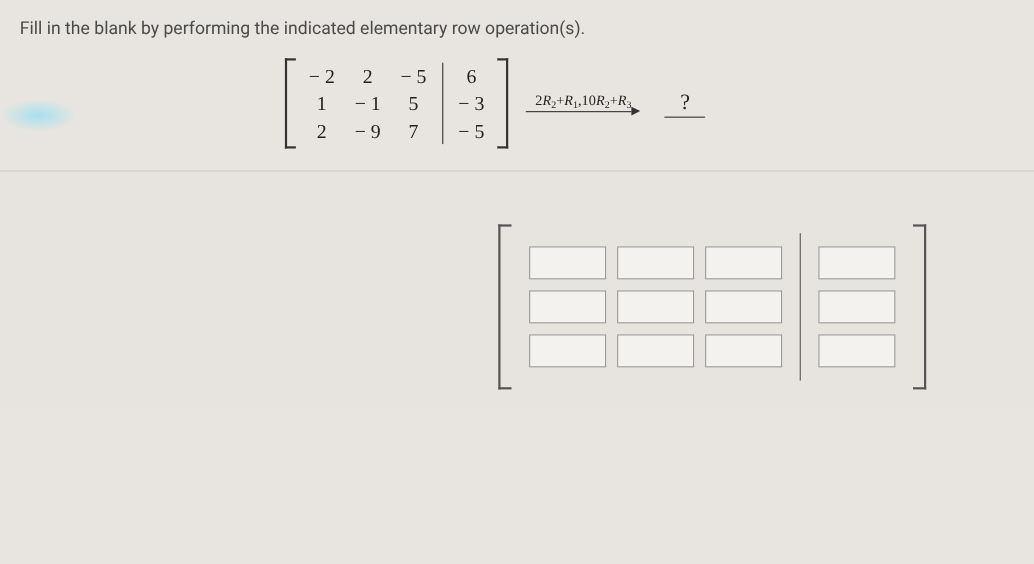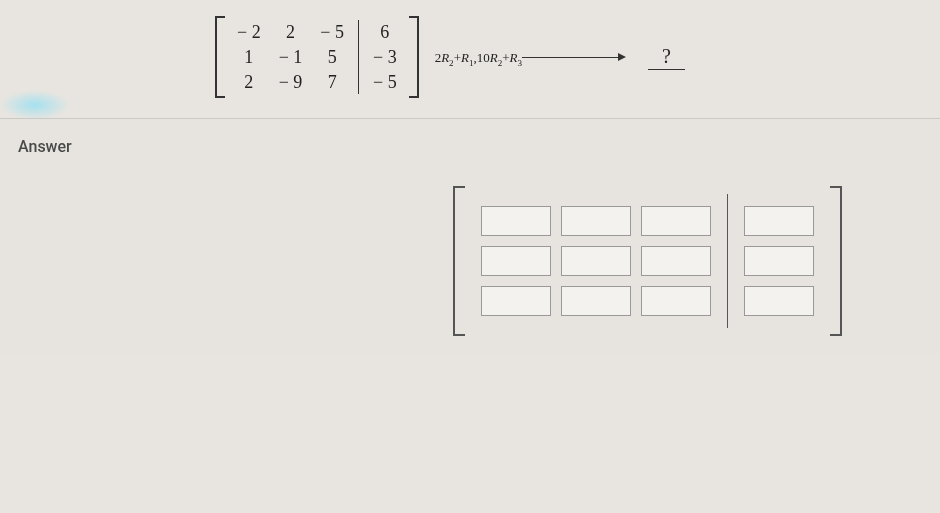--- a/index.html
+++ b/index.html
@@ -76,20 +76,21 @@
       grid-template-rows: repeat(3, auto);
       gap: 4px;
       justify-items: center;
       font-family: "Times New Roman", serif;
       font-size: 18px;
       color: #222;
       padding: 0 6px;
     }
     .op-arrow {
       display: flex;
+      flex-direction: column;
       align-items: center;
       margin: 0 6px;
     }
     .op-text {
       font-family: "Times New Roman", serif;
       font-size: 13px;
       color: #222;
       white-space: nowrap;
       margin-bottom: -3px;
     }
@@ -174,20 +175,21 @@
       font-size: 14px;
       text-align: center;
       color: #222;
     }
     sub { font-size: 0.7em; vertical-align: sub; }
   </style>
 </head>
 <body>
 
 <div class="question-section">
+  <div class="question-text">Fill in the blank by performing the indicated elementary row operation(s).</div>
   <div class="smudge"></div>
 
   <div class="equation-row">
 
     <div class="matrix">
       <div class="bracket-left"></div>
       <div class="matrix-body">
         <div class="matrix-grid">
           <span>− 2</span>
           <span>2</span>
@@ -215,21 +217,20 @@
         <div class="arrow-stem"></div>
         <div class="arrow-head"></div>
       </div>
     </div>
 
     <span class="result-placeholder">?</span>
   </div>
 </div>
 
 <div class="answer-section">
-  <div class="answer-label">Answer</div>
 
   <div class="answer-matrix-wrap">
     <div class="answer-matrix">
       <div class="abracket-left"></div>
       <div class="answer-body">
         <div class="answer-grid">
           <input class="answer-input" value="" style="">
           <input class="answer-input" value="" style="">
           <input class="answer-input" value="" style="">
           <input class="answer-input" value="" style="">

